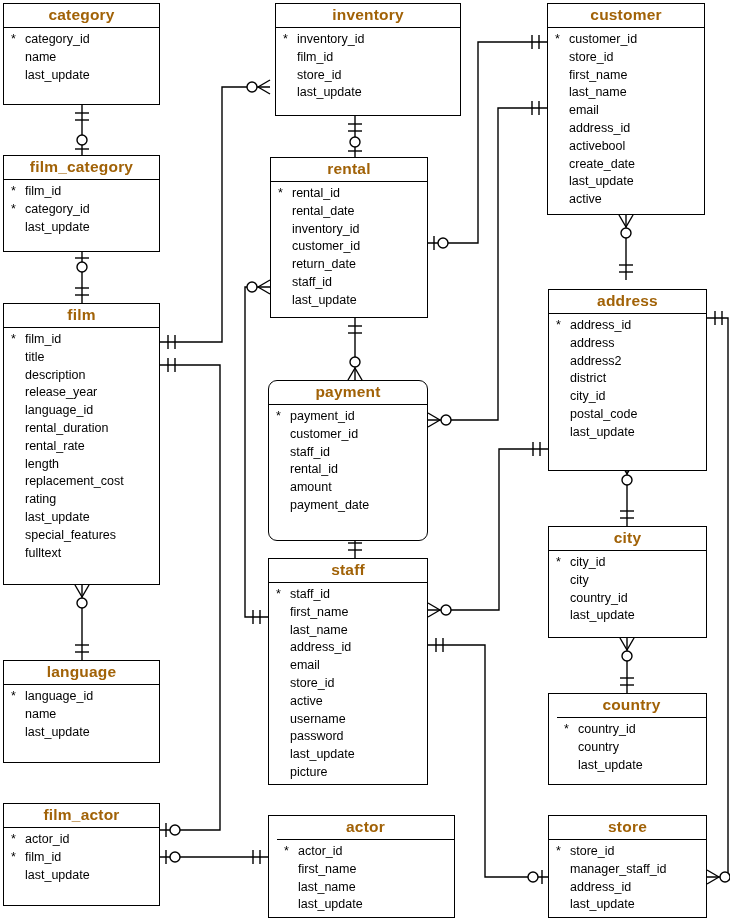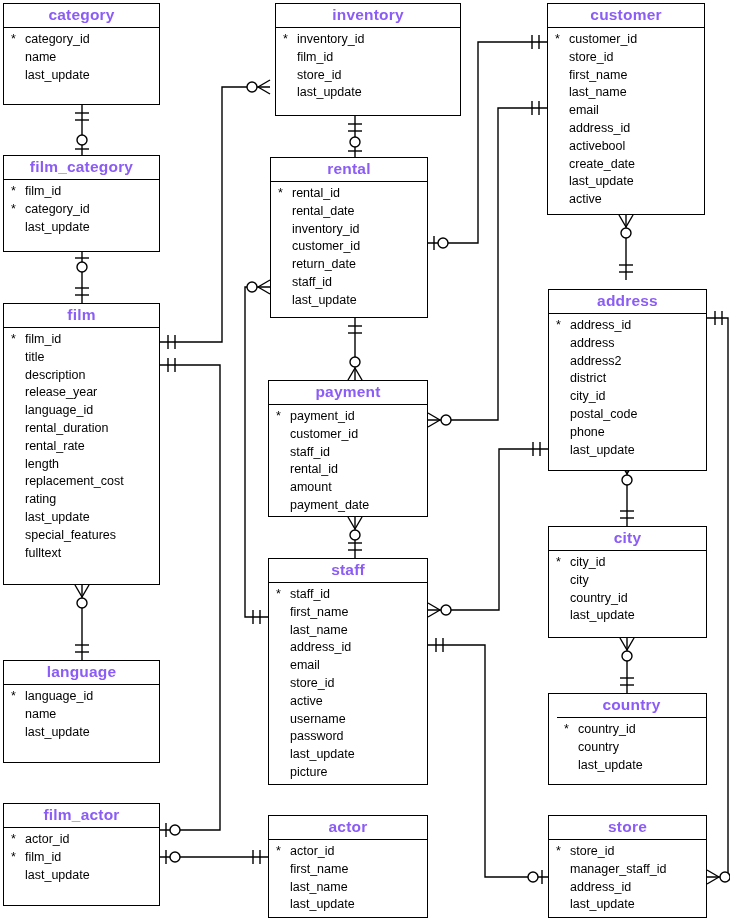--- a/index.html
+++ b/index.html
@@ -1,21 +1,21 @@
 <!DOCTYPE html>
 <html><head>
 <meta charset="utf-8">
 <style>
   html,body{margin:0;padding:0;background:#ffffff;}
   #canvas{position:relative;width:730px;height:920px;background:#ffffff;overflow:hidden;
           font-family:"Liberation Sans",sans-serif;}
   #wires{position:absolute;left:0;top:0;width:730px;height:920px;}
   .table-box{position:absolute;background:#ffffff;border:1.5px solid #000;box-sizing:border-box;}
   .table-title{height:23px;line-height:22px;text-align:center;font-weight:bold;font-size:15.5px;
-               border-bottom:1.5px solid #000;color:#8b5cf6;letter-spacing:.2px;}
+               border-bottom:1.5px solid #000;color:#a16207;letter-spacing:.2px;}
   .table-rows{padding-top:3px;}
   .field-row{position:relative;height:17.8px;line-height:17.8px;font-size:12.5px;color:#000;
              white-space:nowrap;}
   .pk-marker{position:absolute;left:7px;top:0;}
   .field-name{margin-left:21px;display:inline-block;}
 </style>
 </head>
 <body>
 
 <div id="canvas">
@@ -260,21 +260,21 @@
       <div class="table-rows">
         <div class="field-row"><span class="pk-marker">*</span><span class="field-name">rental_id</span></div>
         <div class="field-row"><span class="field-name">rental_date</span></div>
         <div class="field-row"><span class="field-name">inventory_id</span></div>
         <div class="field-row"><span class="field-name">customer_id</span></div>
         <div class="field-row"><span class="field-name">return_date</span></div>
         <div class="field-row"><span class="field-name">staff_id</span></div>
         <div class="field-row"><span class="field-name">last_update</span></div>
       </div>
     </div>
-    <div class="table-box" style="left: 268px; top: 380px; width: 160px; height: 137px;">
+    <div class="table-box" style="left: 268px; top: 380px; width: 160px; height: 161px; border-radius: 9px;">
       <div class="table-title">payment</div>
       <div class="table-rows">
         <div class="field-row"><span class="pk-marker">*</span><span class="field-name">payment_id</span></div>
         <div class="field-row"><span class="field-name">customer_id</span></div>
         <div class="field-row"><span class="field-name">staff_id</span></div>
         <div class="field-row"><span class="field-name">rental_id</span></div>
         <div class="field-row"><span class="field-name">amount</span></div>
         <div class="field-row"><span class="field-name">payment_date</span></div>
       </div>
     </div>
@@ -287,21 +287,21 @@
         <div class="field-row"><span class="field-name">address_id</span></div>
         <div class="field-row"><span class="field-name">email</span></div>
         <div class="field-row"><span class="field-name">store_id</span></div>
         <div class="field-row"><span class="field-name">active</span></div>
         <div class="field-row"><span class="field-name">username</span></div>
         <div class="field-row"><span class="field-name">password</span></div>
         <div class="field-row"><span class="field-name">last_update</span></div>
         <div class="field-row"><span class="field-name">picture</span></div>
       </div>
     </div>
-    <div class="table-box" style="left: 268px; top: 815px; width: 160px; height: 103px;">
+    <div class="table-box" style="left: 268px; top: 815px; width: 187px; height: 103px; padding-left: 8px;">
       <div class="table-title">actor</div>
       <div class="table-rows">
         <div class="field-row"><span class="pk-marker">*</span><span class="field-name">actor_id</span></div>
         <div class="field-row"><span class="field-name">first_name</span></div>
         <div class="field-row"><span class="field-name">last_name</span></div>
         <div class="field-row"><span class="field-name">last_update</span></div>
       </div>
     </div>
     <div class="table-box" style="left: 547px; top: 3px; width: 158px; height: 212px;">
       <div class="table-title">customer</div>
@@ -320,21 +320,20 @@
     </div>
     <div class="table-box" style="left: 548px; top: 280px; width: 159px; height: 182px; margin-top: 9px;">
       <div class="table-title">address</div>
       <div class="table-rows">
         <div class="field-row"><span class="pk-marker">*</span><span class="field-name">address_id</span></div>
         <div class="field-row"><span class="field-name">address</span></div>
         <div class="field-row"><span class="field-name">address2</span></div>
         <div class="field-row"><span class="field-name">district</span></div>
         <div class="field-row"><span class="field-name">city_id</span></div>
         <div class="field-row"><span class="field-name">postal_code</span></div>
-        <div class="field-row"><span class="field-name">phone</span></div>
         <div class="field-row"><span class="field-name">last_update</span></div>
       </div>
     </div>
     <div class="table-box" style="left: 548px; top: 526px; width: 159px; height: 112px;">
       <div class="table-title">city</div>
       <div class="table-rows">
         <div class="field-row"><span class="pk-marker">*</span><span class="field-name">city_id</span></div>
         <div class="field-row"><span class="field-name">city</span></div>
         <div class="field-row"><span class="field-name">country_id</span></div>
         <div class="field-row"><span class="field-name">last_update</span></div>

